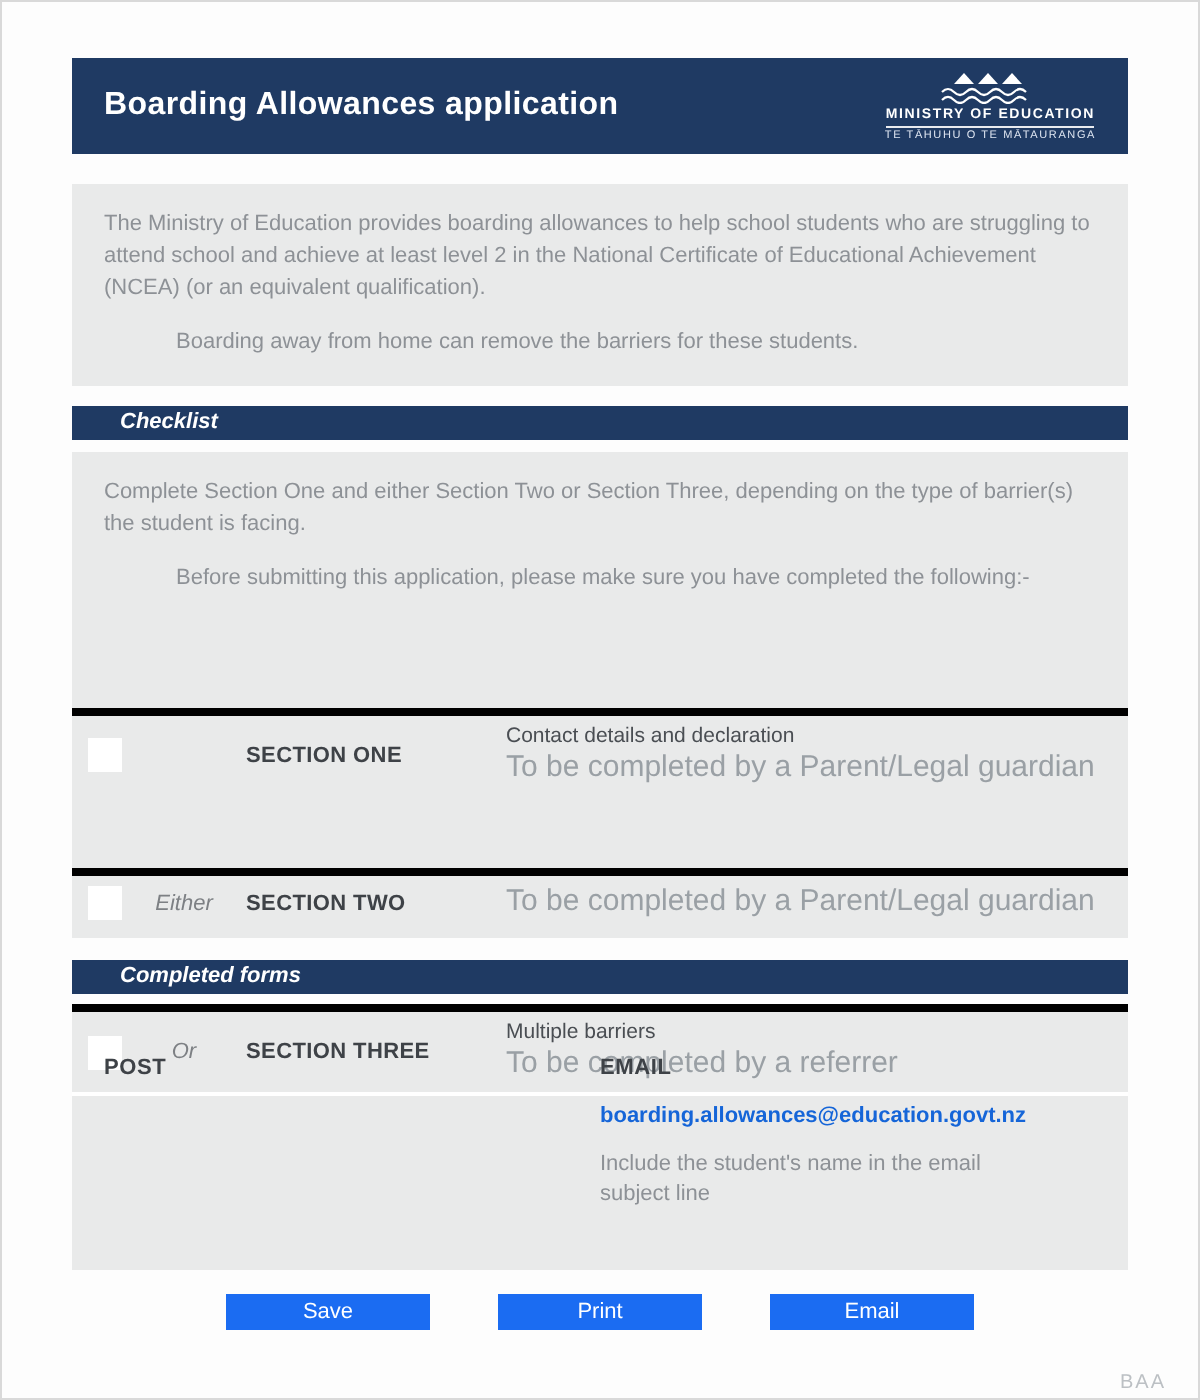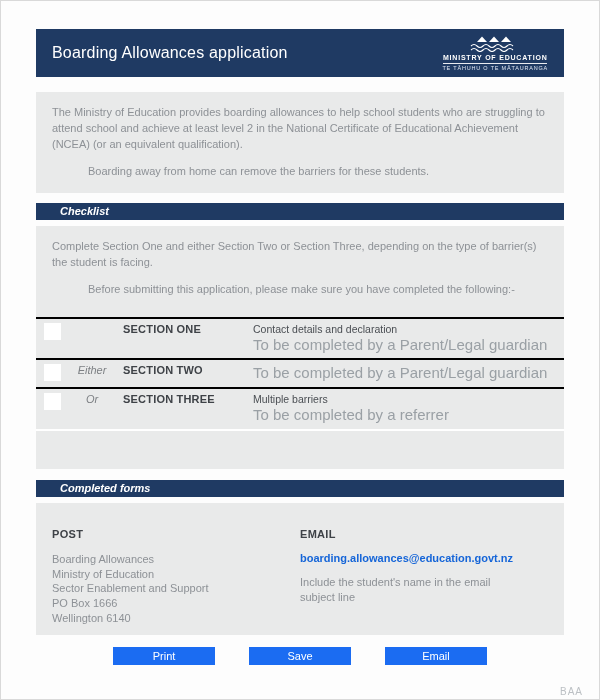--- a/index.html
+++ b/index.html
@@ -24,21 +24,21 @@
   }
   .content{margin:28px 35px 0;}
 
   
   .header-bar{
     background:var(--navy);
     height:48px;
     display:flex;align-items:center;justify-content:space-between;
     padding:0 16px 0 16px;
   }
-  .header-title{color:#fff;font-size:16px;font-weight:normal;letter-spacing:.2px;}
+  .header-title{color:#fff;font-size:16px;font-weight:bold;letter-spacing:.2px;}
   .logo{display:flex;flex-direction:column;align-items:center;color:#fff;line-height:1;}
   .logo svg{display:block;}
   .logo-line1{font-size:7px;font-weight:bold;letter-spacing:.8px;margin-top:2px;padding-bottom:2px;border-bottom:1px solid rgba(255,255,255,.9);}
   .logo-line2{font-size:5.5px;letter-spacing:.8px;margin-top:2px;color:#dfe6f2;}
 
   
   .box{background:var(--box);}
   .box-pad{padding:13px 16px;}
   .body-text{color:var(--gray-text);font-size:11px;line-height:1.45;}
   .body-text + .body-text{margin-top:11px;margin-left:36px;}
@@ -52,25 +52,26 @@
     padding:2px 24px;height:17px;line-height:13px;
     margin-top:11px;
     font-style:italic;
   }
   .section-bar.first{margin-top:10px;}
 
   
   .box-checklist{margin-top:6px;height:243px;display:flex;flex-direction:column;}
   .check-table{margin-top:6px;}
   .check-row{
-    display:flex;align-items:flex-start;
+    display:flex;align-items:center;
     background:var(--box);
-    border-top:2px solid #000000;
+    border-top:4px solid #000000;
     padding:4px 10px 4px 8px;
     min-height:27px;
+    margin-top:37px;
   }
   .check-row:last-child{border-bottom:2px solid #fff;}
   .cb{width:17px;height:17px;background:#fff;flex:0 0 17px;cursor:pointer;}
   .conj{width:62px;text-align:center;font-style:italic;color:#7d8084;font-size:11px;flex:0 0 62px;}
   .sec{width:130px;flex:0 0 130px;font-weight:bold;color:#3e4247;font-size:11px;letter-spacing:.2px;}
   .desc{flex:1;}
   .desc-title{font-weight:normal;color:#4a4e53;font-size:10.5px;line-height:1.25;}
   .desc-sub{color:#9aa0a5;font-size:15px;line-height:1.25;}
 
   
@@ -163,38 +164,31 @@
         </div>
 
       </div>
     </div>
 
     <div class="section-bar">Completed forms</div>
     <div class="box box-completed box-pad">
       <div class="cf-cols">
         <div class="cf-col">
           <div class="cf-label">POST</div>
-          <div class="addr">
-            <div>Boarding Allowances</div>
-            <div>Ministry of Education</div>
-            <div>Sector Enablement and Support</div>
-            <div>PO Box 1666</div>
-            <div>Wellington 6140</div>
-          </div>
         </div>
         <div class="cf-col">
           <div class="cf-label">EMAIL</div>
           <a class="email-link">boarding.allowances@education.govt.nz</a>
           <p class="email-note">Include the student's name in the email subject line</p>
         </div>
       </div>
     </div>
 
     <div class="button-row">
+      <button class="btn">Save</button>
       <button class="btn">Print</button>
-      <button class="btn">Save</button>
       <button class="btn">Email</button>
     </div>
 
   </div>
 
   <div class="footer-code">BAA</div>
 </div>
 
 </body></html>

